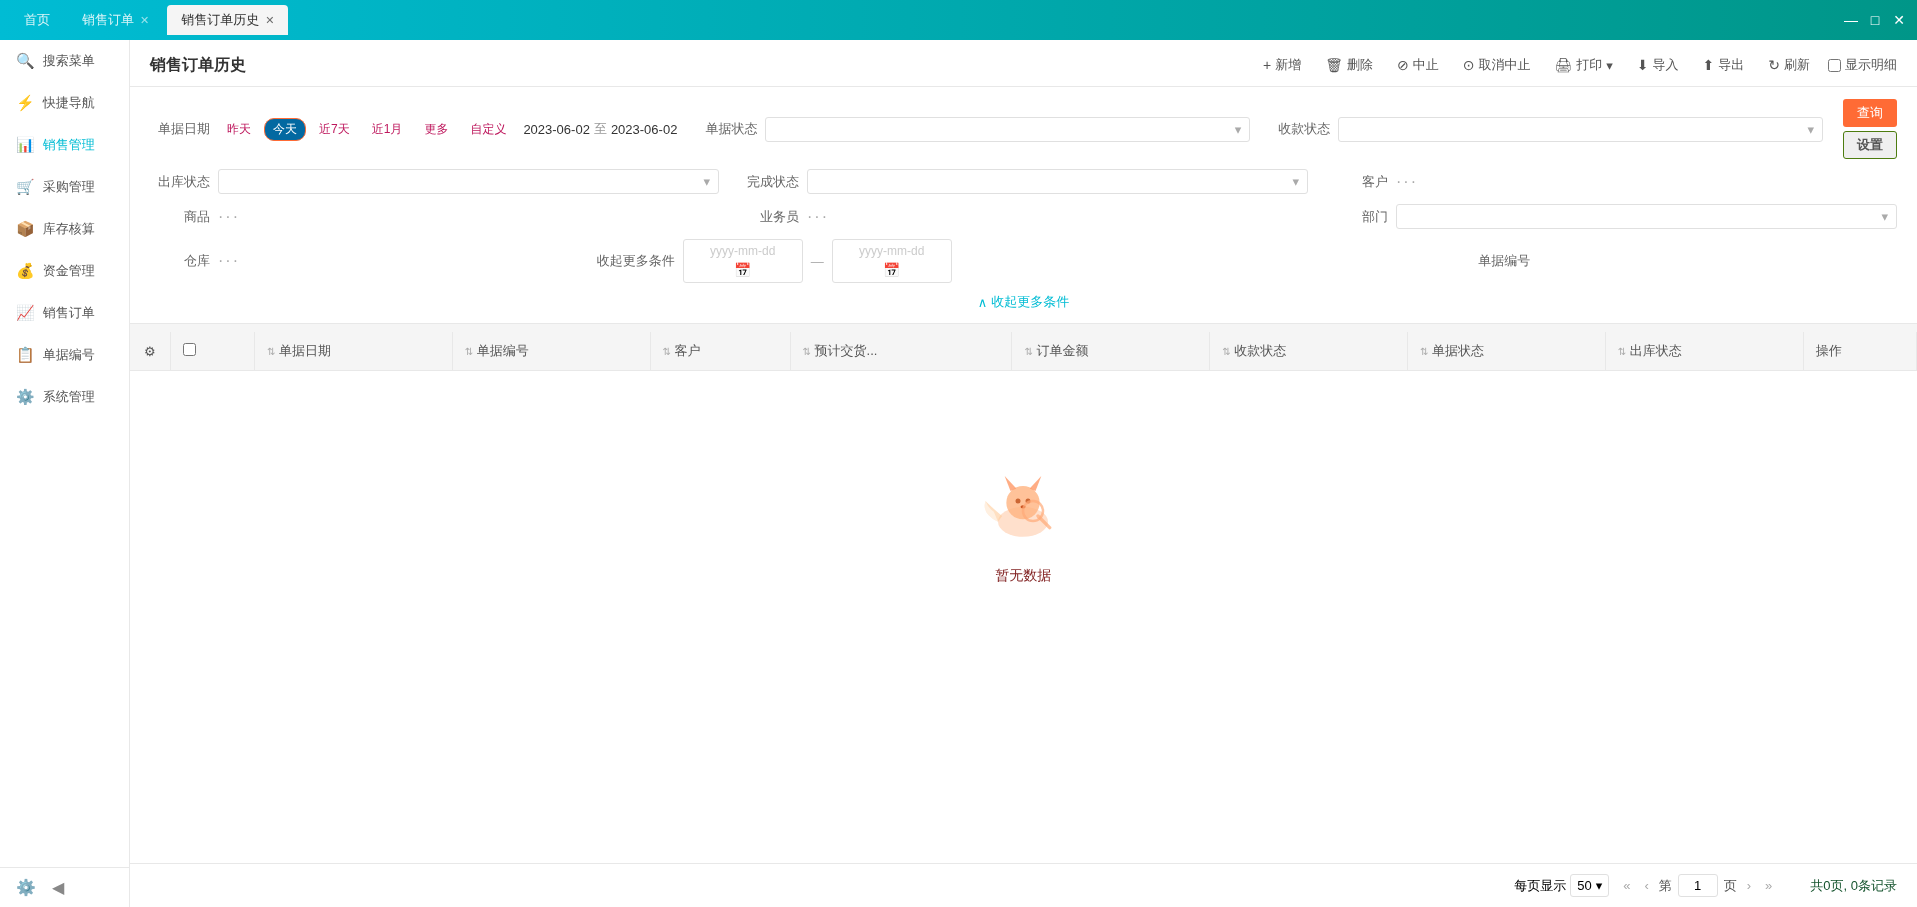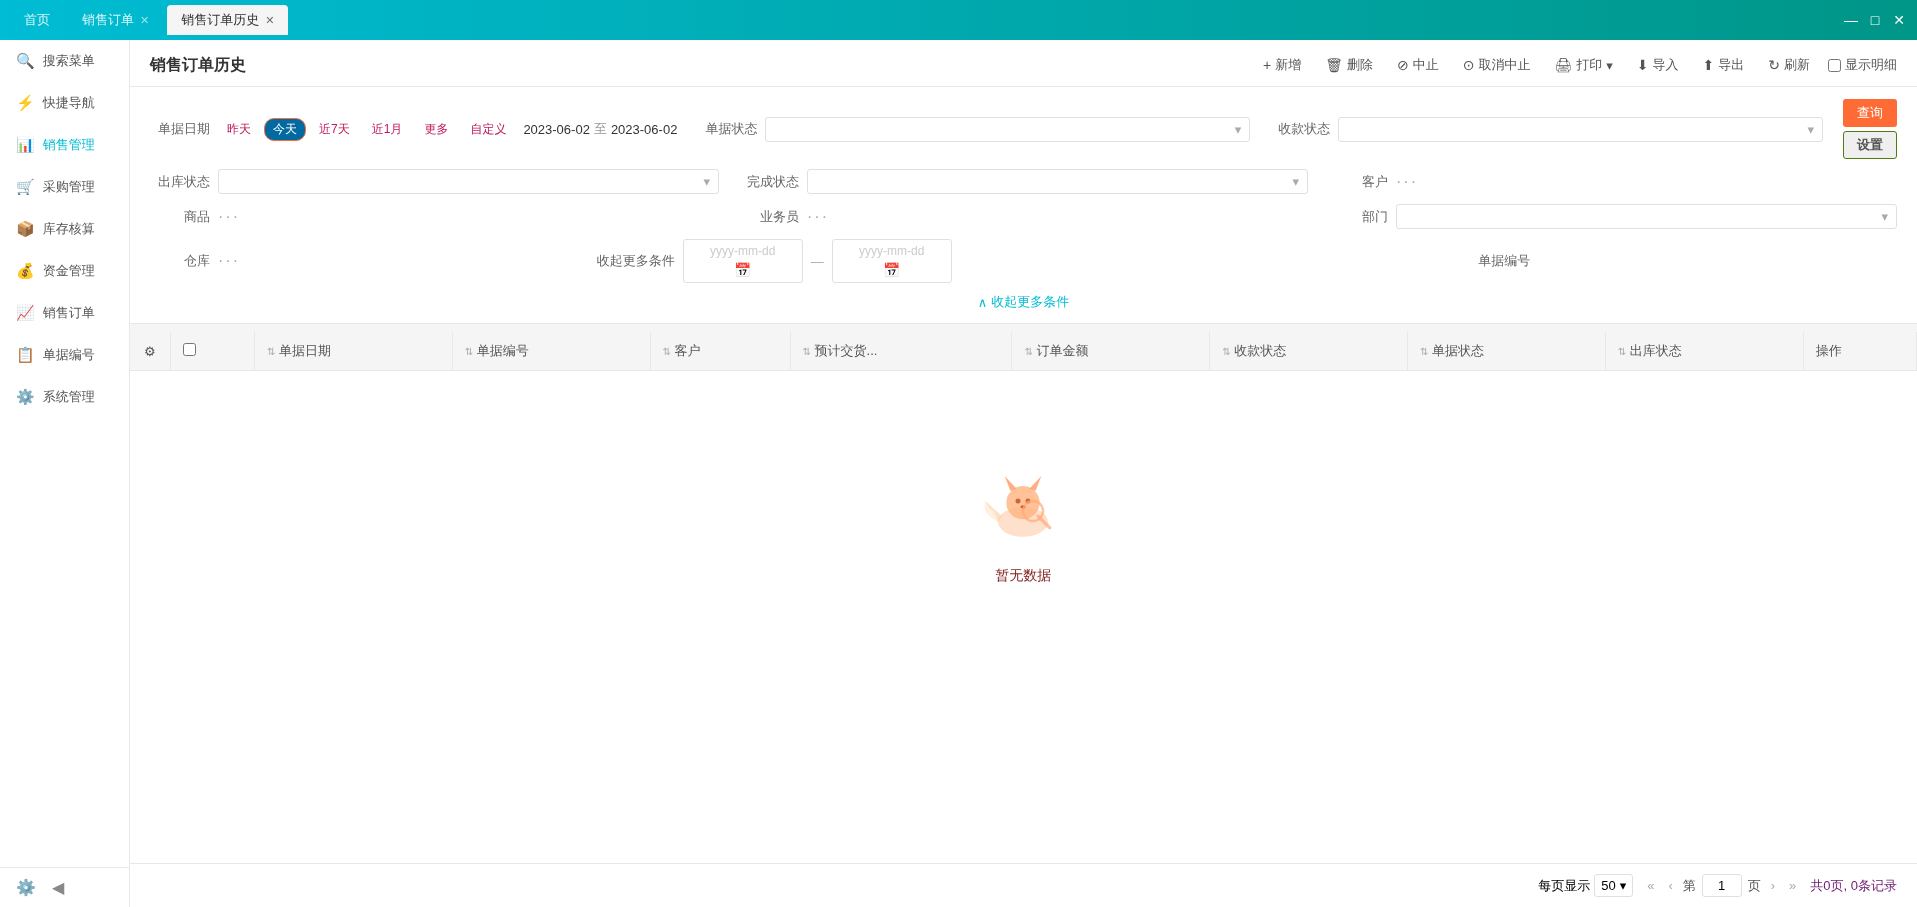--- a/index.html
+++ b/index.html
@@ -322,21 +322,22 @@
       padding: 2px 4px;
     }
     .page-input {
       border: 1px solid #e0e0e0;
       border-radius: 3px;
       width: 40px;
       text-align: center;
       padding: 3px 4px;
     }
     .page-total {
-      color: #701a75;
+      color: #14532d;
+      margin-left: 24px;
     }
 
     .filter-group {
       display: flex;
       align-items: center;
       gap: 8px;
       flex: 1;
     }
   </style>
 </head>

